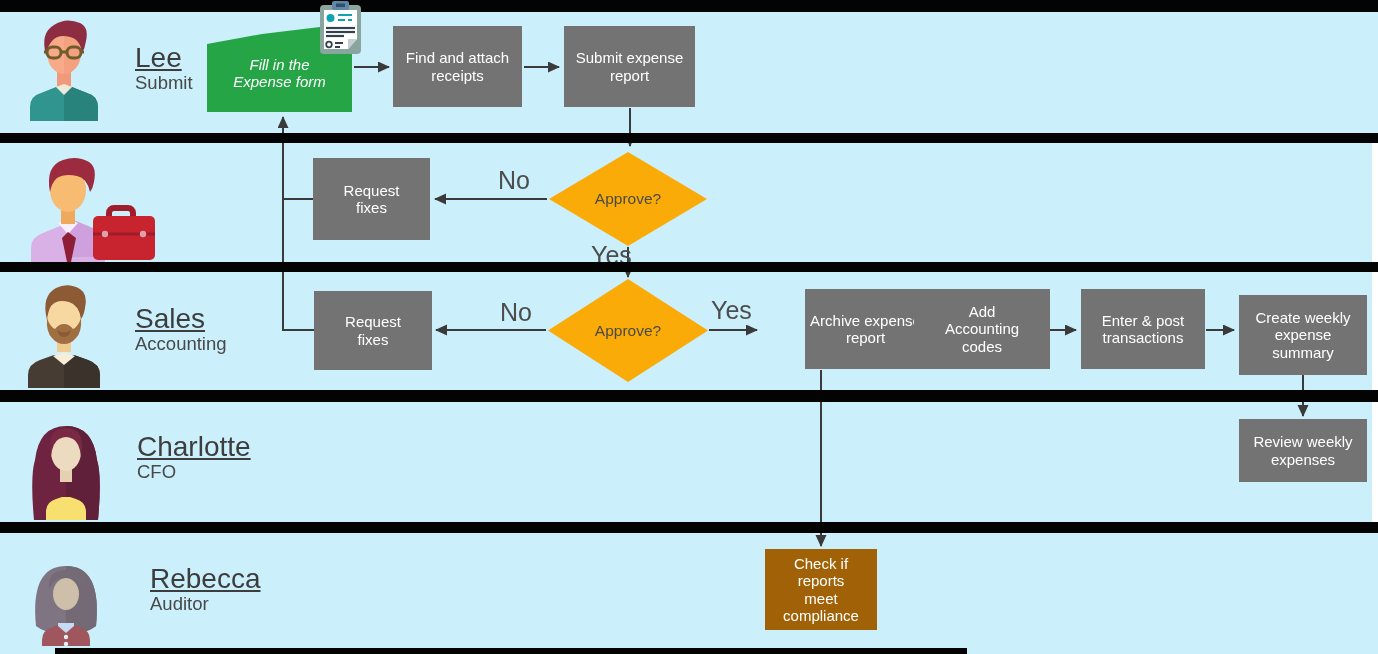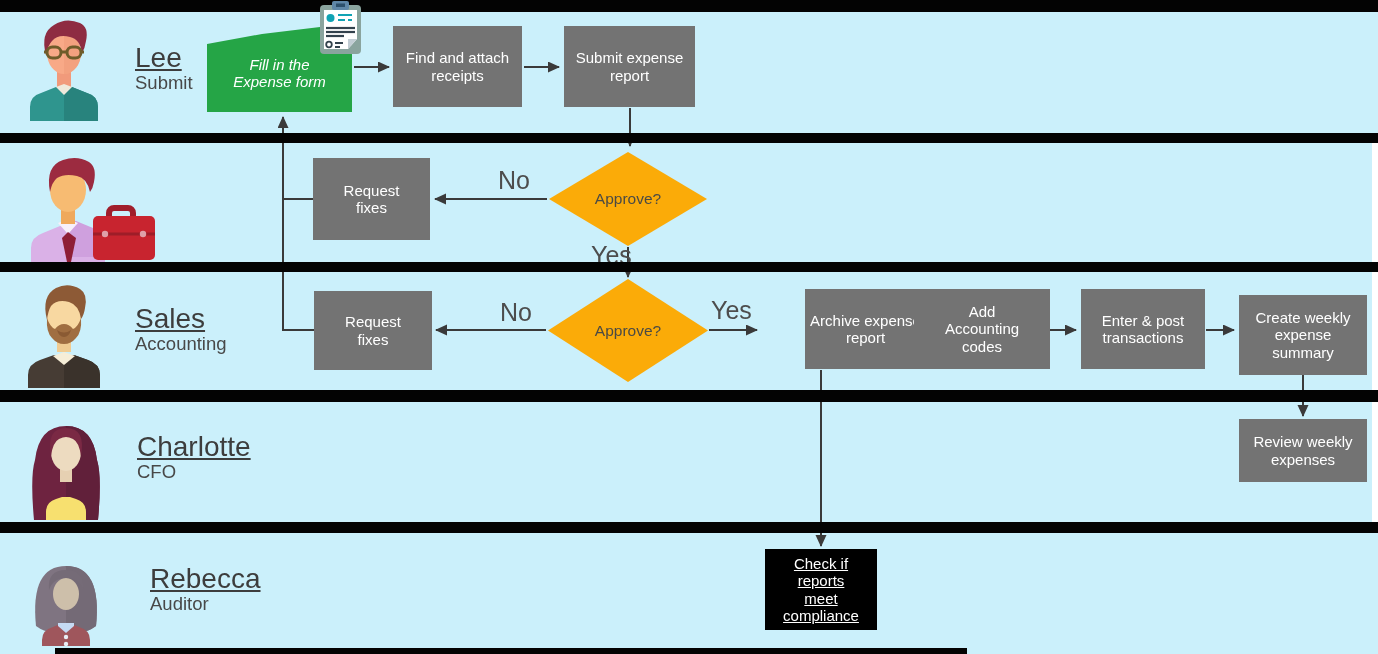--- a/index.html
+++ b/index.html
@@ -8,21 +8,21 @@
     background:#cbf0fb;font-family:"Liberation Sans",sans-serif;
   }
   .bar{position:absolute;left:0;width:1378px;background:#030303;z-index:5;}
   .gutter{position:absolute;left:1372px;width:6px;background:#ffffff;z-index:4;}
   .node{
     position:absolute;background:#737373;color:#ffffff;z-index:4;
     display:flex;align-items:center;justify-content:center;text-align:center;
     font-size:15px;line-height:1.14;
   }
   .node span{display:block;max-width:var(--tw,110px);}
-  .node.alt{background:#000000;text-decoration:underline;}
+  .node.alt{background:#a16207;}
   .decision{
     position:absolute;background:#fbab08;z-index:4;color:#4a4a45;
     display:flex;align-items:center;justify-content:center;text-align:center;
     font-size:15.5px;clip-path:polygon(50% 0,100% 50%,50% 100%,0 50%);
   }
   .elabel{position:absolute;font-size:25px;color:#4d4d4d;z-index:1;}
   .who{position:absolute;z-index:2;color:#3d3d3d;}
   .nm{font-size:28px;line-height:28px;text-decoration:underline;}
   .rl{font-size:18.5px;line-height:22px;color:#484848;}
   .avatar{position:absolute;z-index:2;}

